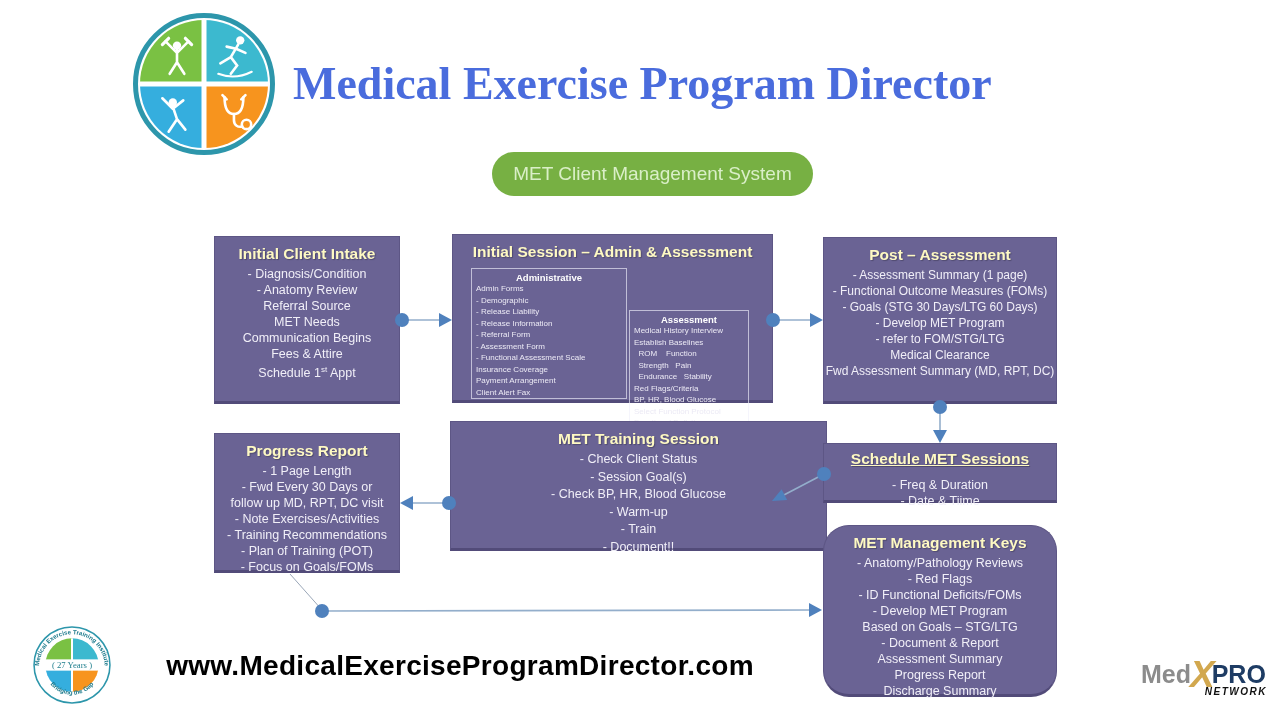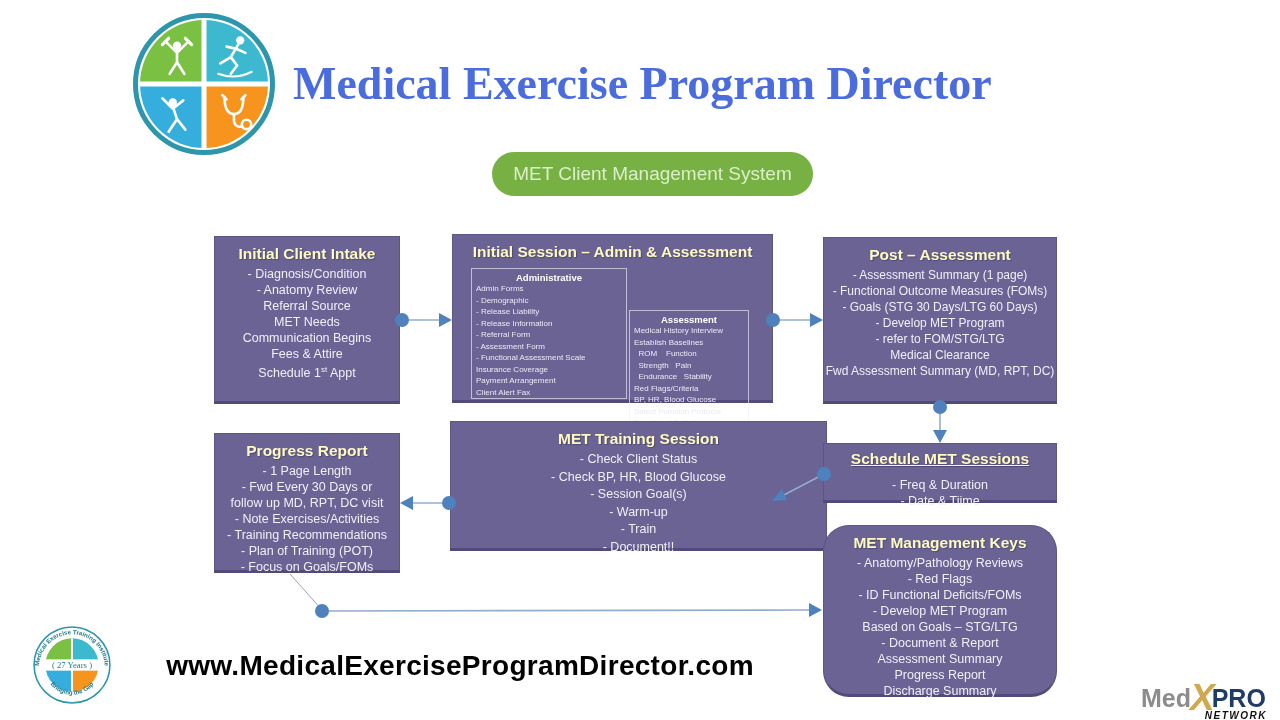--- a/index.html
+++ b/index.html
@@ -59,21 +59,21 @@
   .conn-thin { stroke:#9aa7b8; stroke-width:1; fill:none; }
   .conn-dot   { fill:var(--connector-blue); }
   .conn-arrow { fill:var(--connector-blue); }
 
   
   .website { position:absolute; left:160px; top:650px; width:600px; text-align:center;
              font-size:28px; font-weight:bold; color:#000; letter-spacing:0.3px; }
   .mini-logo { position:absolute; left:32px; top:625px; }
 
   .medx { position:absolute; left:1141px; top:660px; width:130px; }
-  .medx-row { display:flex; align-items:flex-start; justify-content:flex-start;margin-top:24px; }
+  .medx-row { display:flex; align-items:flex-end; justify-content:flex-start; }
   .medx-med { color:var(--medx-gray); font-size:25px; font-weight:bold; }
   .medx-x   { color:var(--medx-gold); font-size:37px; font-weight:bold; font-style:italic;
               line-height:0.75; margin:0 -3px 0 -1px; }
   .medx-pro { color:var(--medx-navy); font-size:25px; font-weight:800; }
   .medx-network { text-align:right; font-size:10px; font-weight:bold; font-style:italic;
                   letter-spacing:1.5px; color:#111; margin-top:-3px; padding-right:4px; }
 </style>
 </head>
 <body>
 
@@ -169,22 +169,22 @@
     <div class="box-line">follow up MD, RPT, DC visit</div>
     <div class="box-line">- Note Exercises/Activities</div>
     <div class="box-line">- Training Recommendations</div>
     <div class="box-line">- Plan of Training (POT)</div>
     <div class="box-line">- Focus on Goals/FOMs</div>
   </div>
 
   <div class="box training">
     <div class="box-title">MET Training Session</div>
     <div class="box-line">- Check Client Status</div>
+    <div class="box-line">- Session Goal(s)</div>
     <div class="box-line">- Check BP, HR, Blood Glucose</div>
-    <div class="box-line">- Session Goal(s)</div>
     <div class="box-line">- Warm-up</div>
     <div class="box-line">- Train</div>
     <div class="box-line">- Document!!</div>
   </div>
 
   <div class="box schedule">
     <div class="box-title">Schedule MET Sessions</div>
     <div class="box-line">- Freq &amp; Duration</div>
     <div class="box-line">- Date &amp; Tiime</div>
   </div>

